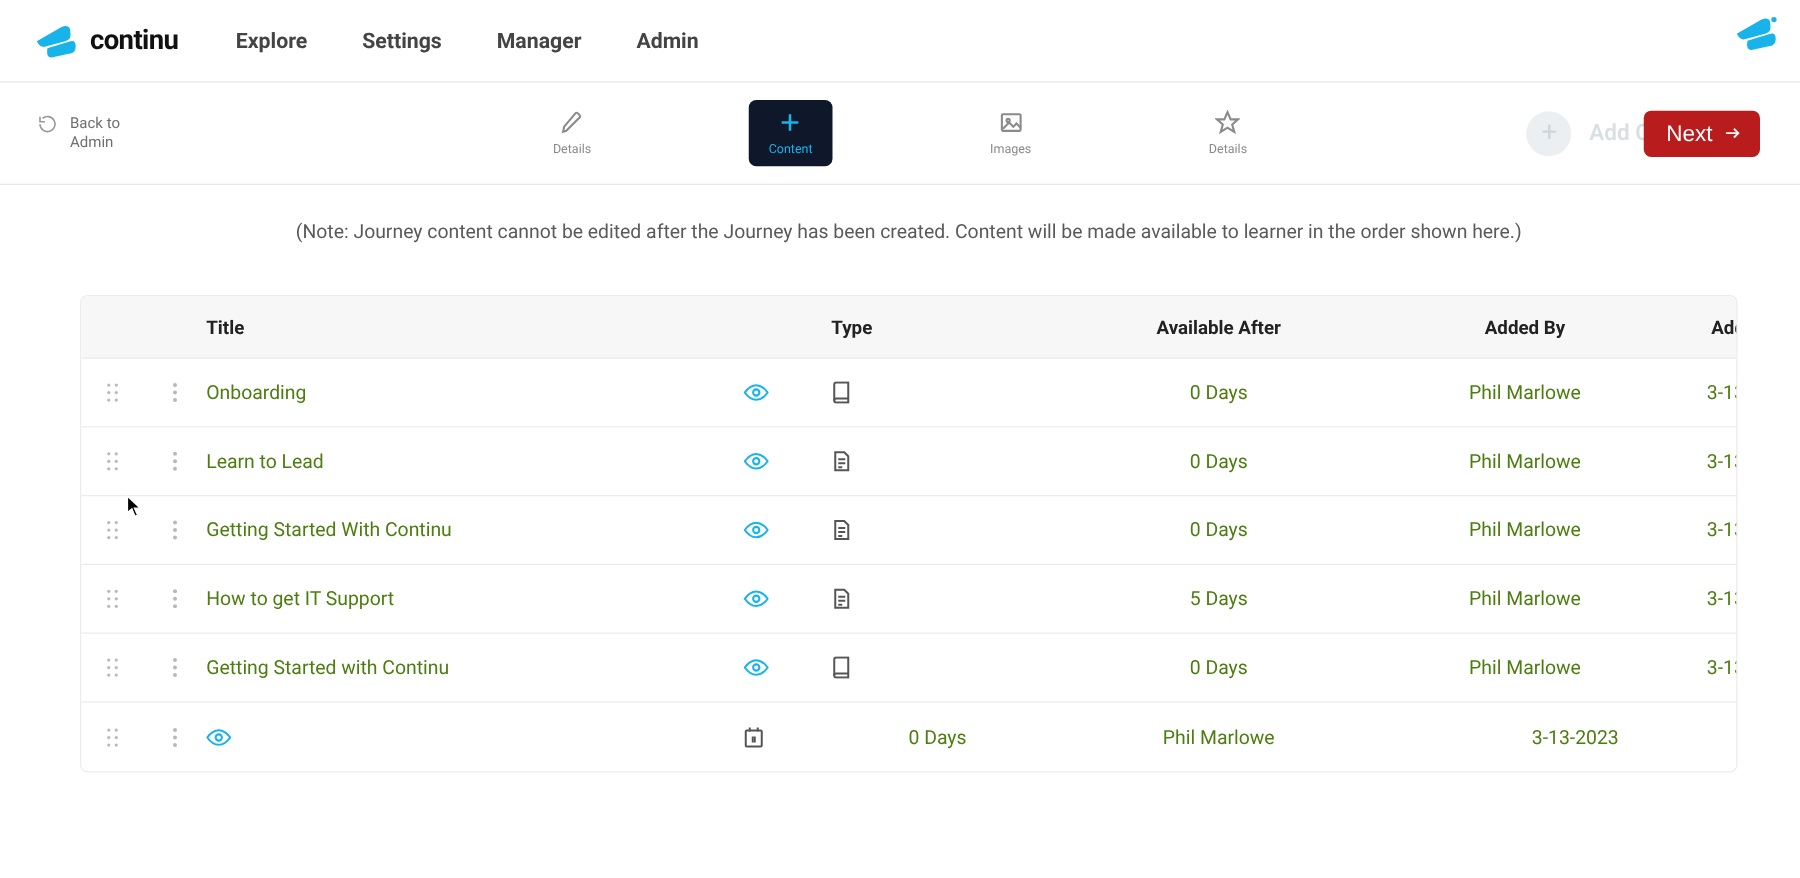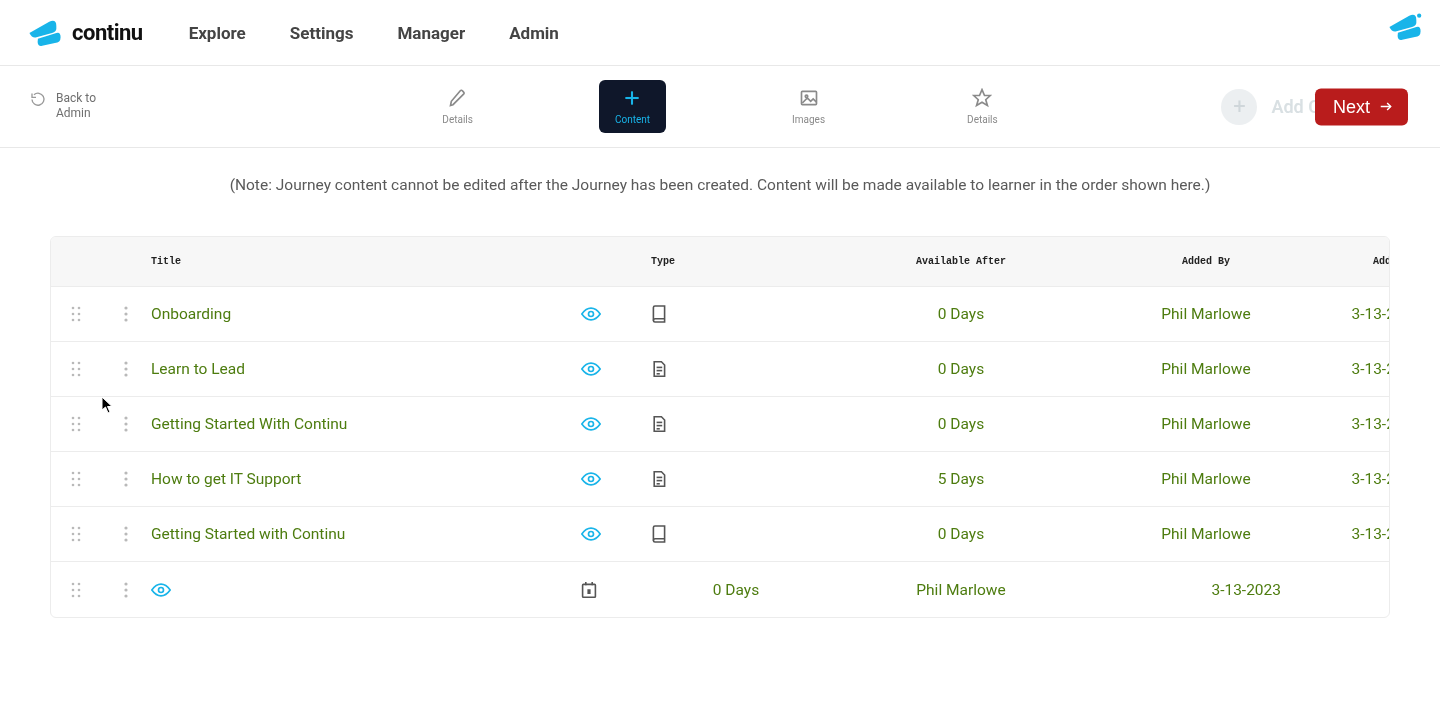--- a/index.html
+++ b/index.html
@@ -20,26 +20,26 @@
 .back-link .txt { white-space: pre-line; }
 .step-tabs { display: flex; gap: 110px; }
 .step-tab { display: flex; flex-direction: column; align-items: center; gap: 6px; color: #8a8a8a; cursor: pointer; padding: 8px 16px; border-radius: 6px; }
 .step-tab.active { background: #0f172a; color: #18b4e9; }
 .step-tab .lbl { font-size: 10px; }
 .btn-next { position: absolute; right: 32px; top: 50%; transform: translateY(-50%); background: #b91c1c; color: #fff; border: none; border-radius: 6px; padding: 8px 14px 8px 18px; font-size: 18px; font-weight: 500; display: flex; align-items: center; gap: 8px; cursor: pointer; }
 .add-ghost { position: absolute; right: 120px; top: 50%; transform: translateY(-50%); display: flex; align-items: center; gap: 14px; color: #d9e0e3; font-size: 18px; font-weight: 600; pointer-events: none; }
 .add-ghost .circle { width: 36px; height: 36px; border-radius: 50%; background: #eceff1; display: flex; align-items: center; justify-content: center; color: #cfd6da; font-size: 22px; font-weight: 400; }
 
 
-.main { padding: 28px 50px 0 50px; }
+.main { padding: 28px 50px 0 64px; }
 .note { text-align: center; color: #5a5a5a; font-size: 15.5px; margin-bottom: 42px; }
 
 .table { border: 1px solid #ececec; border-radius: 6px; overflow: hidden; }
 .thead, .trow { display: grid; grid-template-columns: 50px 50px 430px 70px 170px 280px 210px 140px; align-items: center; }
-.thead { background: #f7f7f7; height: 50px; font-weight: 700; font-size: 10px; color: #222; border-bottom: 1px solid #ececec; font-family: Liberation Mono, monospace; }
+.thead { background: #f7f7f7; height: 50px; font-weight: 700; font-size: 15px; color: #222; border-bottom: 1px solid #ececec; }
 .thead .th.title { padding-left: 0; }
 .trow { height: 55px; border-bottom: 1px solid #ececec; font-size: 15.5px; color: #4d7c0f; }
 .trow:last-child { border-bottom: none; }
 .tc { display: flex; align-items: center; }
 .tc.center { justify-content: center; }
 .tc.right { justify-content: flex-end; padding-right: 30px; }
 .drag, .dots { color: #b9b9b9; cursor: grab; display:flex; justify-content:center; width:100%; }
 .dots { cursor: pointer; }
 .eye { color: #18b4e9; cursor: pointer; }
 .type-ic { color: #555; }

